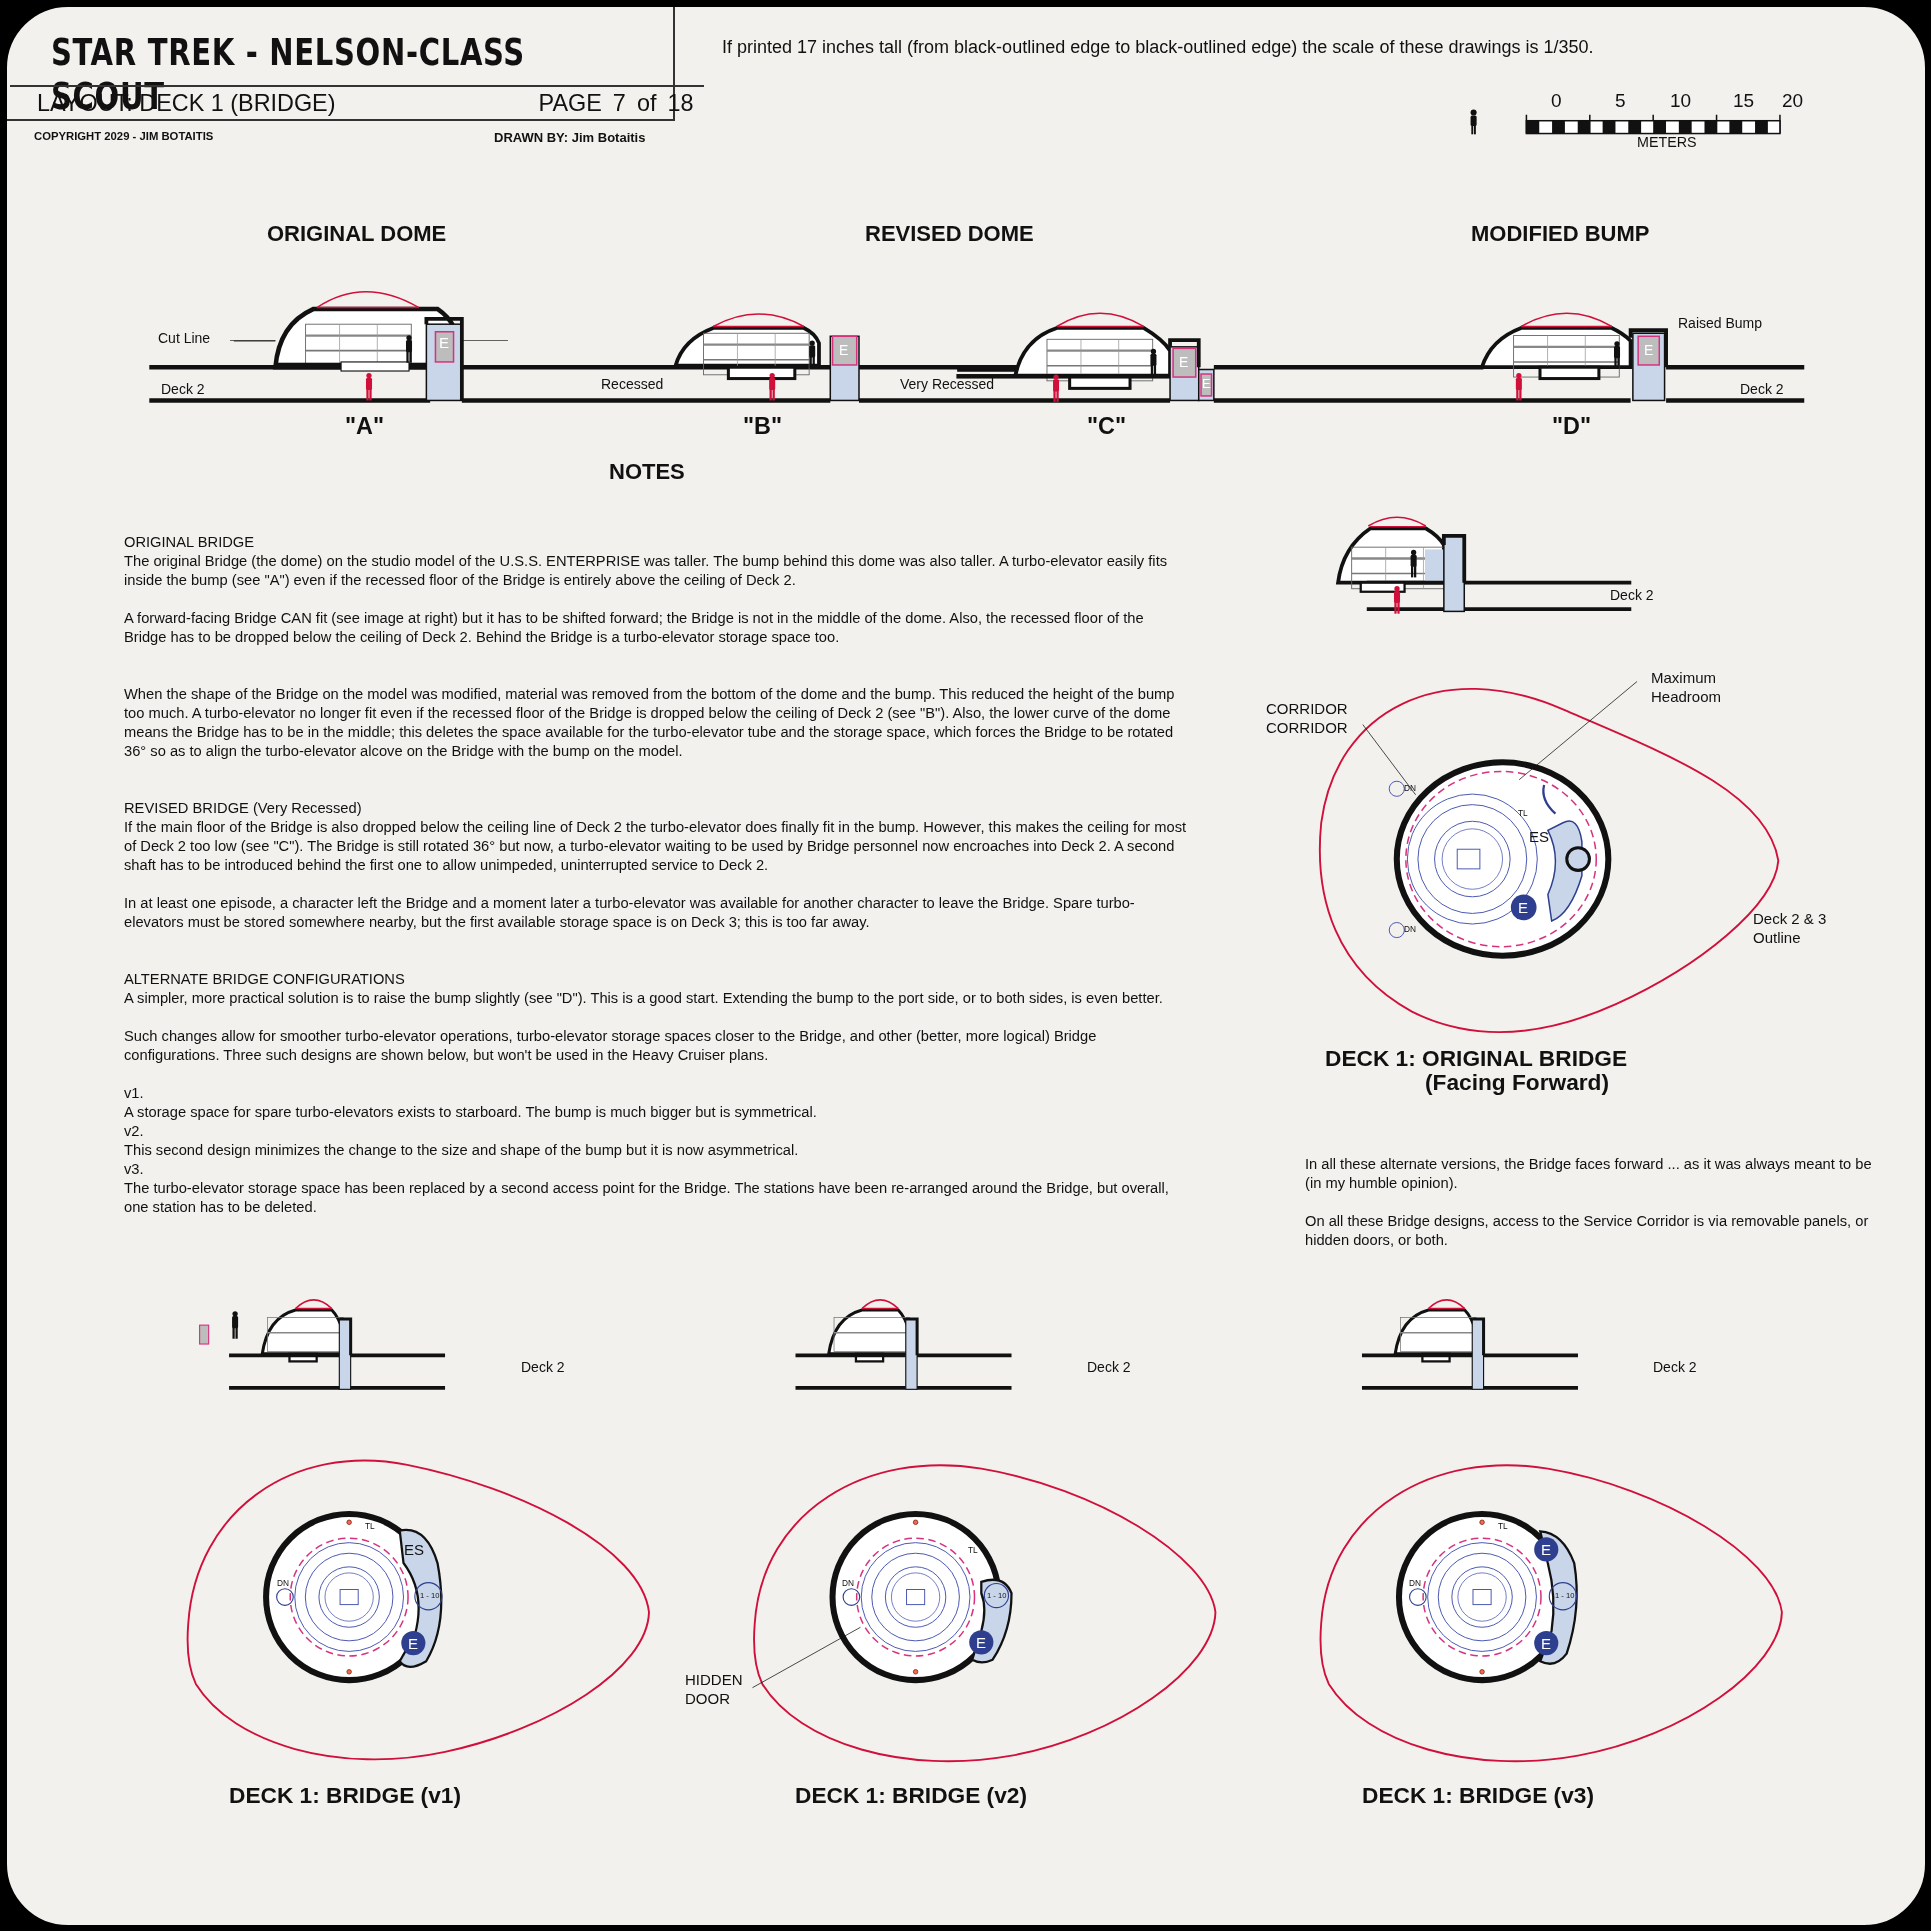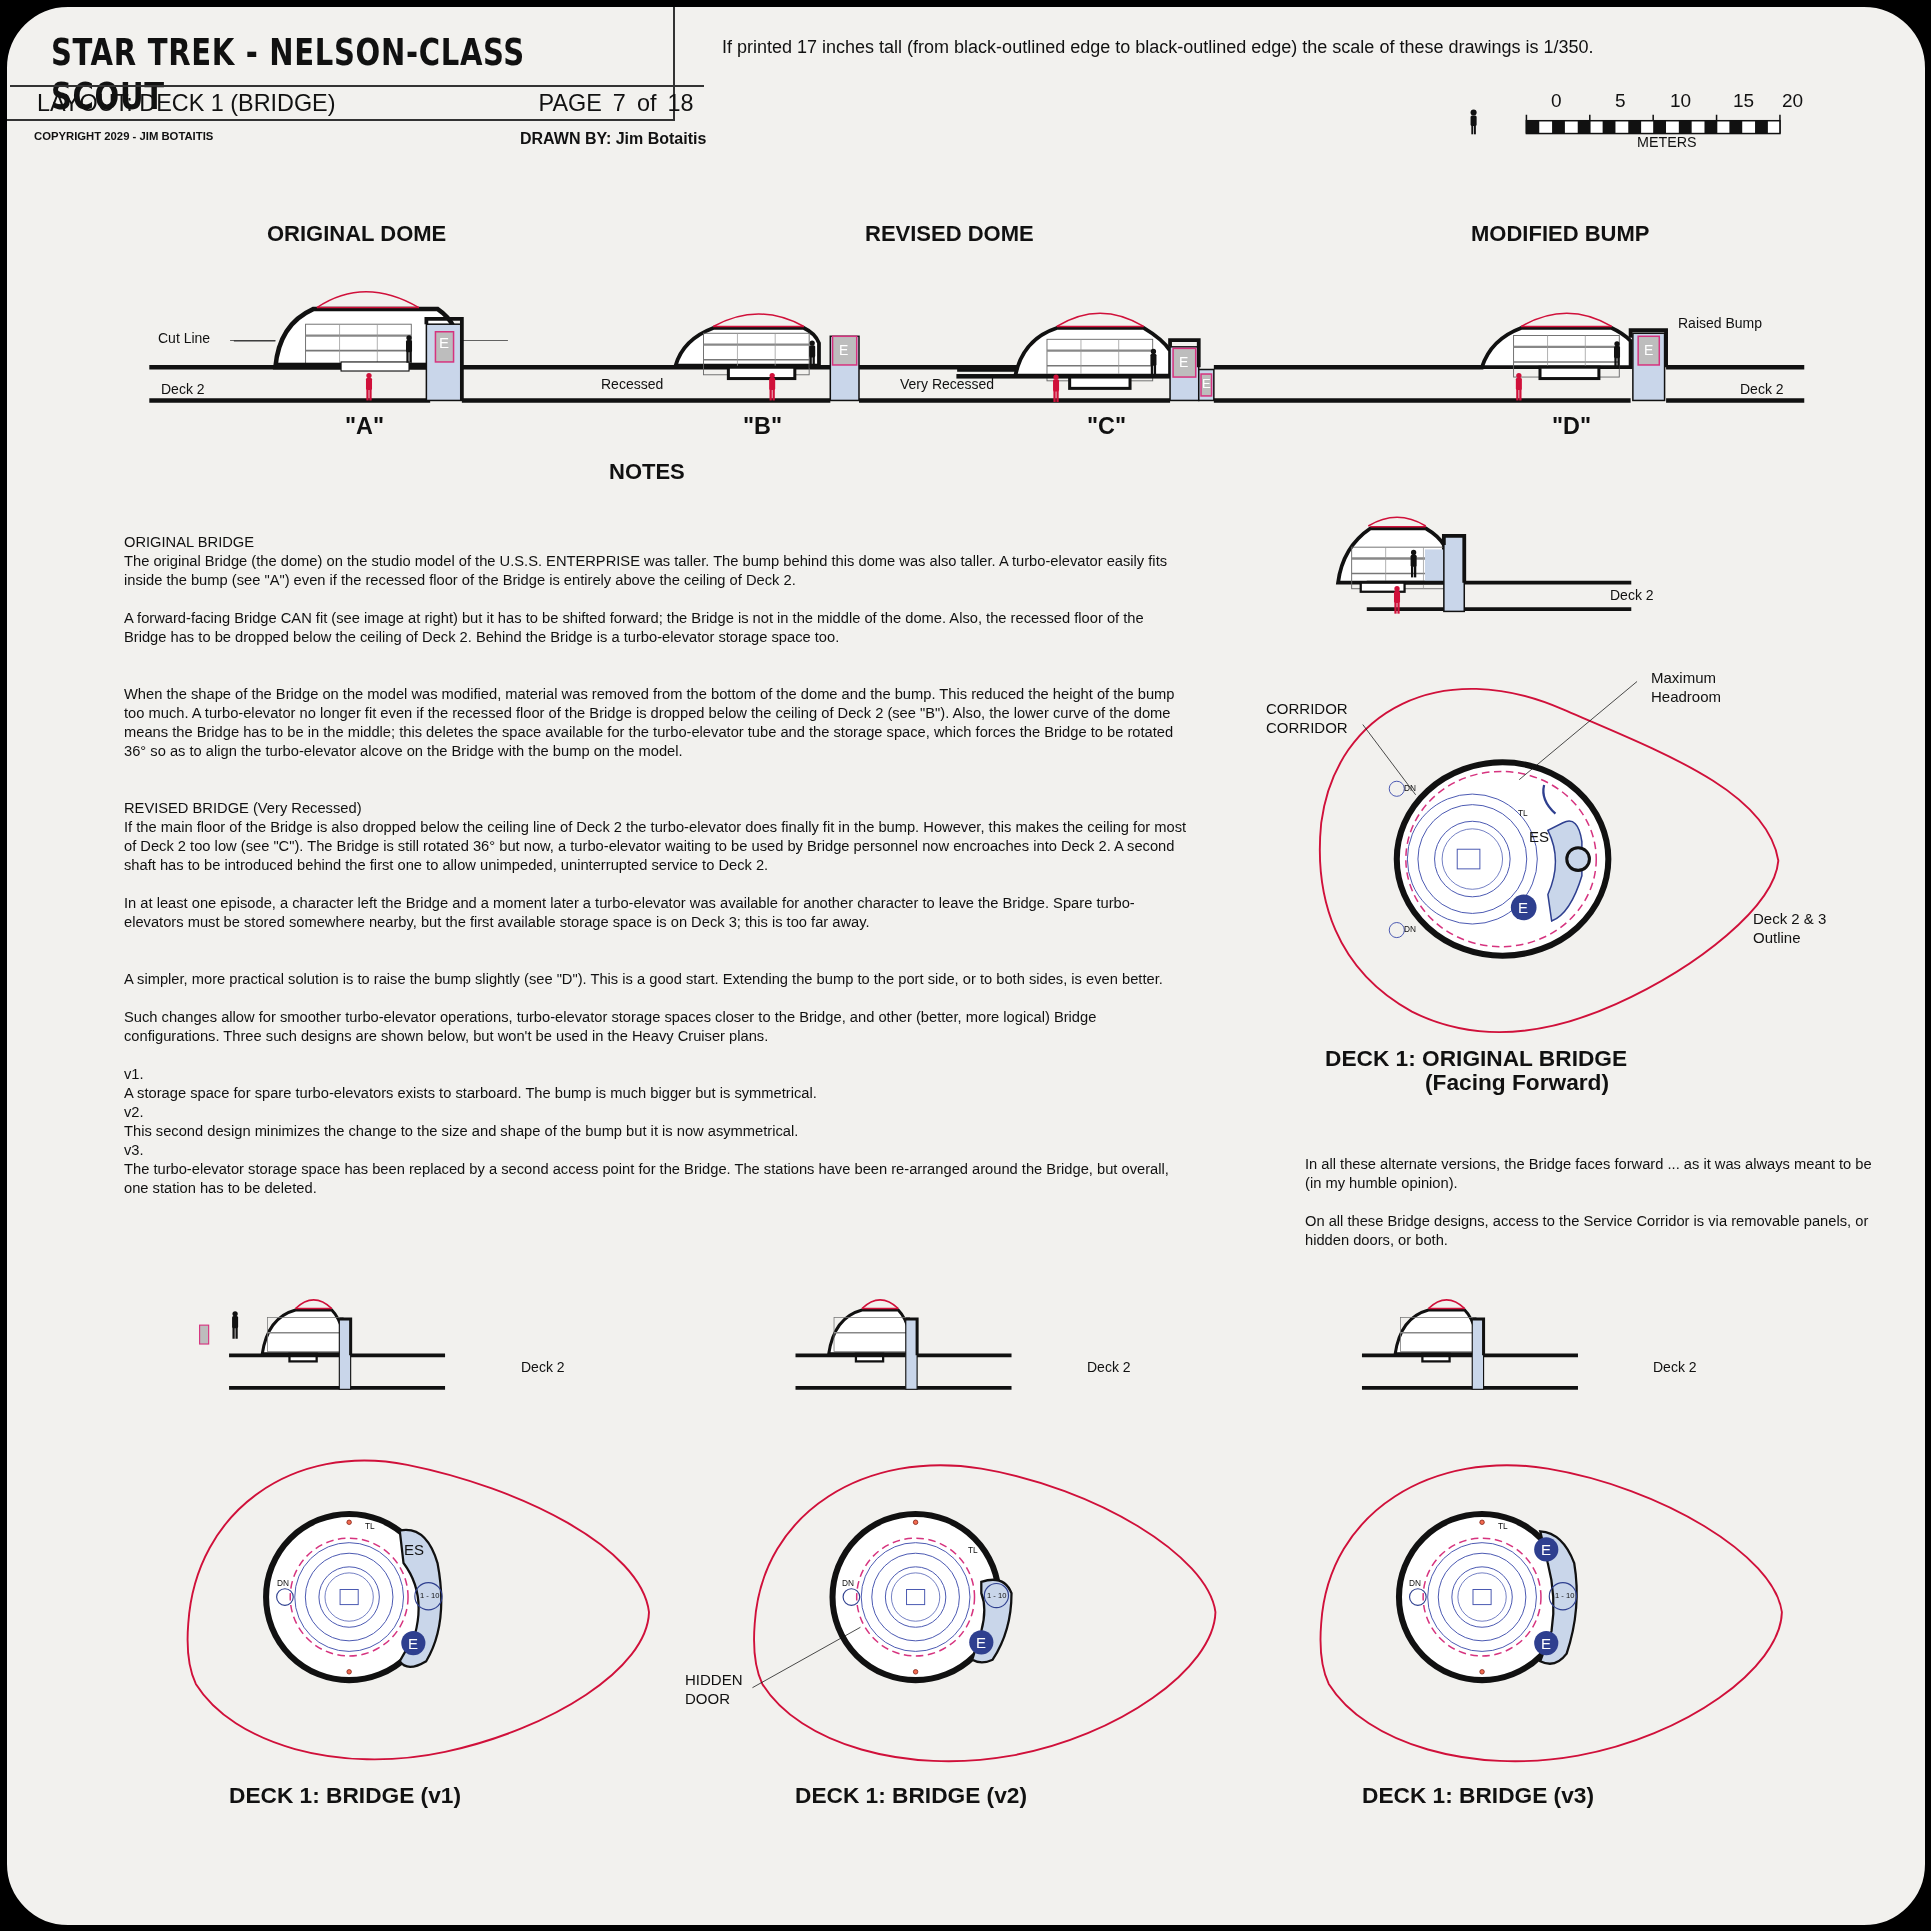--- a/index.html
+++ b/index.html
@@ -4,21 +4,21 @@
 <style>
   html,body{margin:0;padding:0;background:#000;}
   body{width:1932px;height:1932px;position:relative;overflow:hidden;font-family:"Liberation Sans",sans-serif;color:#111;}
   .sheet{position:absolute;left:0;top:0;width:1932px;height:1932px;box-sizing:border-box;background:#f2f1ee;border:7.6px solid #000;border-radius:68px;overflow:hidden;}
   .title-block{position:absolute;left:0;top:0;width:666px;height:112px;border-right:2.3px solid #333;border-bottom:2.3px solid #333;text-decoration:underline;}
   .title-main{position:absolute;left:44px;top:22.7px;font-family:"DejaVu Sans Condensed","DejaVu Sans",sans-serif;font-weight:bold;font-size:38px;letter-spacing:0.8px;transform:scaleX(0.85);transform-origin:left;}
   .title-row{position:absolute;left:3px;top:78px;width:666px;height:34px;border-top:2.3px solid #333;padding-left:28px;}
   .title-layout{position:absolute;left:27px;top:3px;font-size:23.4px;}
   .title-page{position:absolute;right:10.6px;top:3px;font-size:23.4px;word-spacing:4.5px;}
   .copyright{position:absolute;left:27px;top:123px;font-size:11.3px;font-weight:bold;}
-  .drawnby{position:absolute;left:513px;top:123px;font-size:16px;font-weight:bold;}
+  .drawnby{position:absolute;left:487px;top:123px;font-size:13px;font-weight:bold;}
   .scale-note{position:absolute;left:699px;top:30px;font-size:18px;font-weight:normal;margin-left:16px;}
   .scalebar{position:absolute;left:1465px;top:85px;}
   .section-h{position:absolute;font-weight:bold;font-size:22px;}
   .lbl{position:absolute;font-size:14px;}
   .big-lbl{position:absolute;font-size:23.4px;font-weight:bold;}
   .notes{position:absolute;left:117px;top:526px;width:1065px;font-size:14.7px;line-height:19px;}
   .notes p{margin:0;}
   .notes .gap{height:19px;}
   .notes .gap2{height:38px;}
   .right-notes{position:absolute;left:1298px;top:1148px;width:574px;font-size:14.7px;line-height:19px;}
@@ -202,20 +202,21 @@
     <div class="gap"></div>
     <p>A forward-facing Bridge CAN fit (see image at right) but it has to be shifted forward; the Bridge is not in the middle of the dome. Also, the recessed floor of the Bridge has to be dropped below the ceiling of Deck 2. Behind the Bridge is a turbo-elevator storage space too.</p>
     <div class="gap2"></div>
     <p>When the shape of the Bridge on the model was modified, material was removed from the bottom of the dome and the bump. This reduced the height of the bump too much. A turbo-elevator no longer fit even if the recessed floor of the Bridge is dropped below the ceiling of Deck 2 (see "B"). Also, the lower curve of the dome means the Bridge has to be in the middle; this deletes the space available for the turbo-elevator tube and the storage space, which forces the Bridge to be rotated 36° so as to align the turbo-elevator alcove on the Bridge with the bump on the model.</p>
     <div class="gap2"></div>
     <p>REVISED BRIDGE (Very Recessed)</p>
     <p>If the main floor of the Bridge is also dropped below the ceiling line of Deck 2 the turbo-elevator does finally fit in the bump. However, this makes the ceiling for most of Deck 2 too low (see "C"). The Bridge is still rotated 36° but now, a turbo-elevator waiting to be used by Bridge personnel now encroaches into Deck 2. A second shaft has to be introduced behind the first one to allow unimpeded, uninterrupted service to Deck 2.</p>
     <div class="gap"></div>
     <p>In at least one episode, a character left the Bridge and a moment later a turbo-elevator was available for another character to leave the Bridge. Spare turbo-elevators must be stored somewhere nearby, but the first available storage space is on Deck 3; this is too far away.</p>
     <div class="gap2"></div>
+    <p>ALTERNATE BRIDGE CONFIGURATIONS</p>
     <p>A simpler, more practical solution is to raise the bump slightly (see "D"). This is a good start. Extending the bump to the port side, or to both sides, is even better.</p>
     <div class="gap"></div>
     <p>Such changes allow for smoother turbo-elevator operations, turbo-elevator storage spaces closer to the Bridge, and other (better, more logical) Bridge configurations. Three such designs are shown below, but won't be used in the Heavy Cruiser plans.</p>
     <div class="gap"></div>
     <p>v1.</p>
     <p>A storage space for spare turbo-elevators exists to starboard. The bump is much bigger but is symmetrical.</p>
     <p>v2.</p>
     <p>This second design minimizes the change to the size and shape of the bump but it is now asymmetrical.</p>
     <p>v3.</p>
     <p>The turbo-elevator storage space has been replaced by a second access point for the Bridge. The stations have been re-arranged around the Bridge, but overall, one station has to be deleted.</p>

